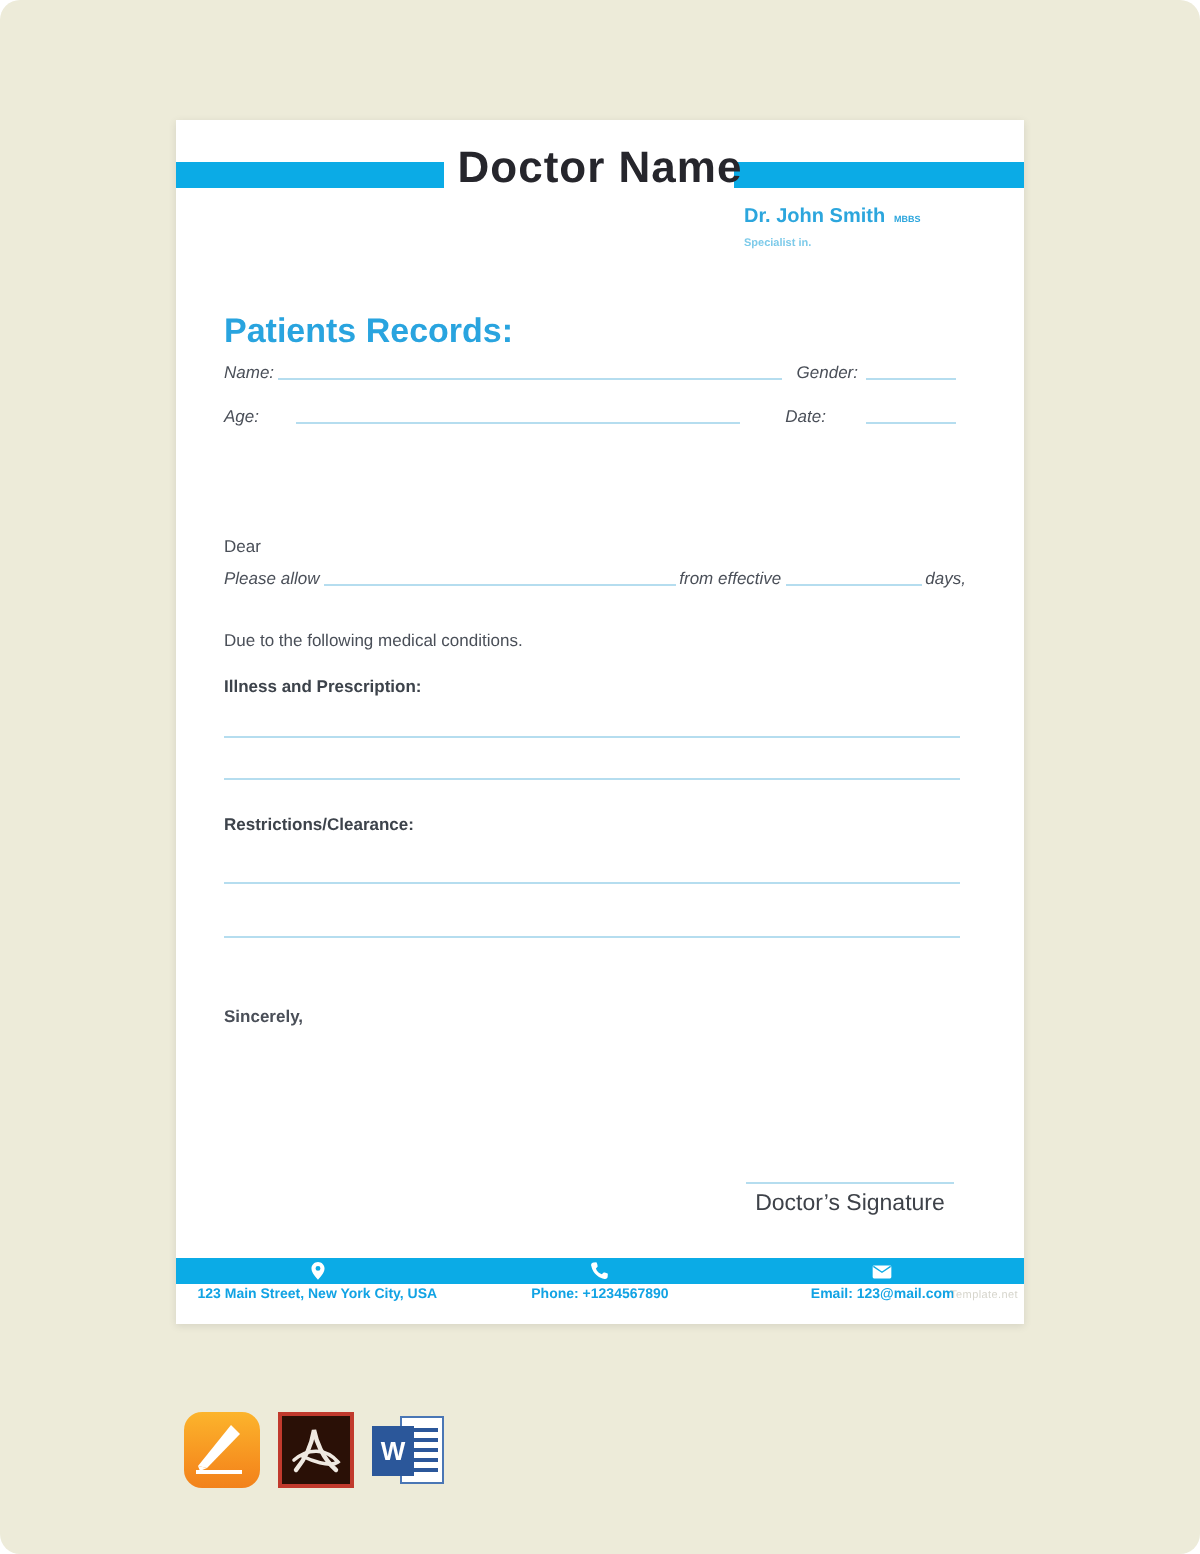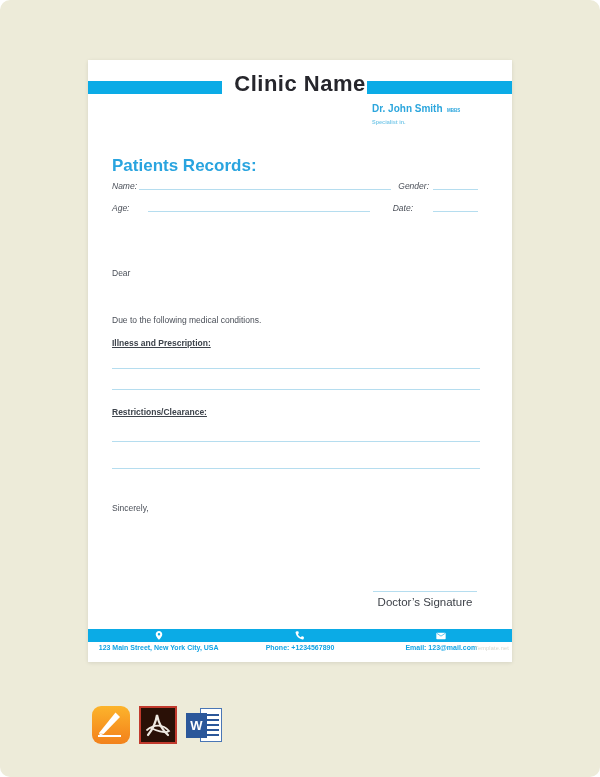--- a/index.html
+++ b/index.html
@@ -49,21 +49,21 @@
 
   .frow { position: absolute; left: 24px; right: 34px; display: flex; align-items: flex-end; }
   .frow .lbl { font-size: 8.5px; color: #4a4f58; line-height: 1.2; white-space: nowrap; font-style: italic; }
   .fill-line { flex: 1; border-bottom: 1px solid #b5ddef; height: 9px; margin: 0 2px 1px 2px; }
   .short-line { border-bottom: 1px solid #b5ddef; height: 9px; margin: 0 0 1px 4px; }
 
   .txt {
     position: absolute; left: 24px;
     font-size: 8.5px; color: #4a4f58; white-space: nowrap;
   }
-  .txt.b { font-weight: bold; color: #3d434b; text-decoration: underline; }
+  .txt.b { font-weight: bold; color: #3d434b; }
 
   .rule {
     position: absolute; left: 24px; right: 32px;
     border-bottom: 1px solid #b5ddef; height: 0;
   }
 
   .sig-block { position: absolute; left: 285px; top: 531px; width: 104px; }
   .sig-line { border-bottom: 1px solid #b5ddef; }
   .sig-label { margin-top: 4px; text-align: center; font-size: 11.5px; color: #3e4249; white-space: nowrap; }
 
@@ -109,21 +109,21 @@
 </style>
 </head>
 <body>
 
 <div class="canvas">
 
   <div class="page">
 
     <div class="hdr-bar left"></div>
     <div class="hdr-bar right"></div>
-    <div class="clinic-title">Clinic Name</div>
+    <div class="clinic-title">Doctor Name</div>
 
     <div class="doctor-block">
       <div>
         <span class="doctor-name">Dr. John Smith</span>
         <span class="doctor-degree">MBBS</span>
       </div>
       <div class="doctor-spec">Specialist in.</div>
     </div>
 
     <div class="section-title">Patients Records:</div>
@@ -137,33 +137,40 @@
 
     <div class="frow" style="top:143px;gap:16px;">
       <span class="lbl">Age:</span>
       <span class="fill-line"></span>
       <span class="lbl" style="margin-left:5px;">Date:</span>
       <span class="short-line" style="width:45px;"></span>
     </div>
 
     <div class="txt" style="top:208px;">Dear</div>
 
+    <div class="frow" style="top:224px; right:29px;">
+      <span class="lbl">Please allow</span>
+      <span class="fill-line" style="flex:2.4;"></span>
+      <span class="lbl">from effective</span>
+      <span class="fill-line" style="flex:1; max-width:68px;"></span>
+      <span class="lbl">days,</span>
+    </div>
 
     <div class="txt" style="top:255px;">Due to the following medical conditions.</div>
     <div class="txt b" style="top:278px;">Illness and Prescription:</div>
 
     <div class="rule" style="top:308px;"></div>
     <div class="rule" style="top:329px;"></div>
 
     <div class="txt b" style="top:347px;">Restrictions/Clearance:</div>
 
     <div class="rule" style="top:381px;"></div>
     <div class="rule" style="top:408px;"></div>
 
-    <div class="txt" style="top:443px;">Sincerely,</div>
+    <div class="txt" style="top:443px;font-weight:bold;">Sincerely,</div>
 
     <div class="sig-block">
       <div class="sig-line"></div>
       <div class="sig-label">Doctor’s Signature</div>
     </div>
 
     <div class="footer-bar">
       <div class="fcol">
         <svg width="8" height="9" viewBox="0 0 8 11">
             <path d="M4,0 C1.8,0 0,1.8 0,4 C0,7 4,10.8 4,10.8 C4,10.8 8,7 8,4 C8,1.8 6.2,0 4,0 Z M4,5.4 A1.5,1.5 0 1 1 4,2.4 A1.5,1.5 0 1 1 4,5.4 Z" fill="#ffffff" fill-rule="evenodd"></path>

